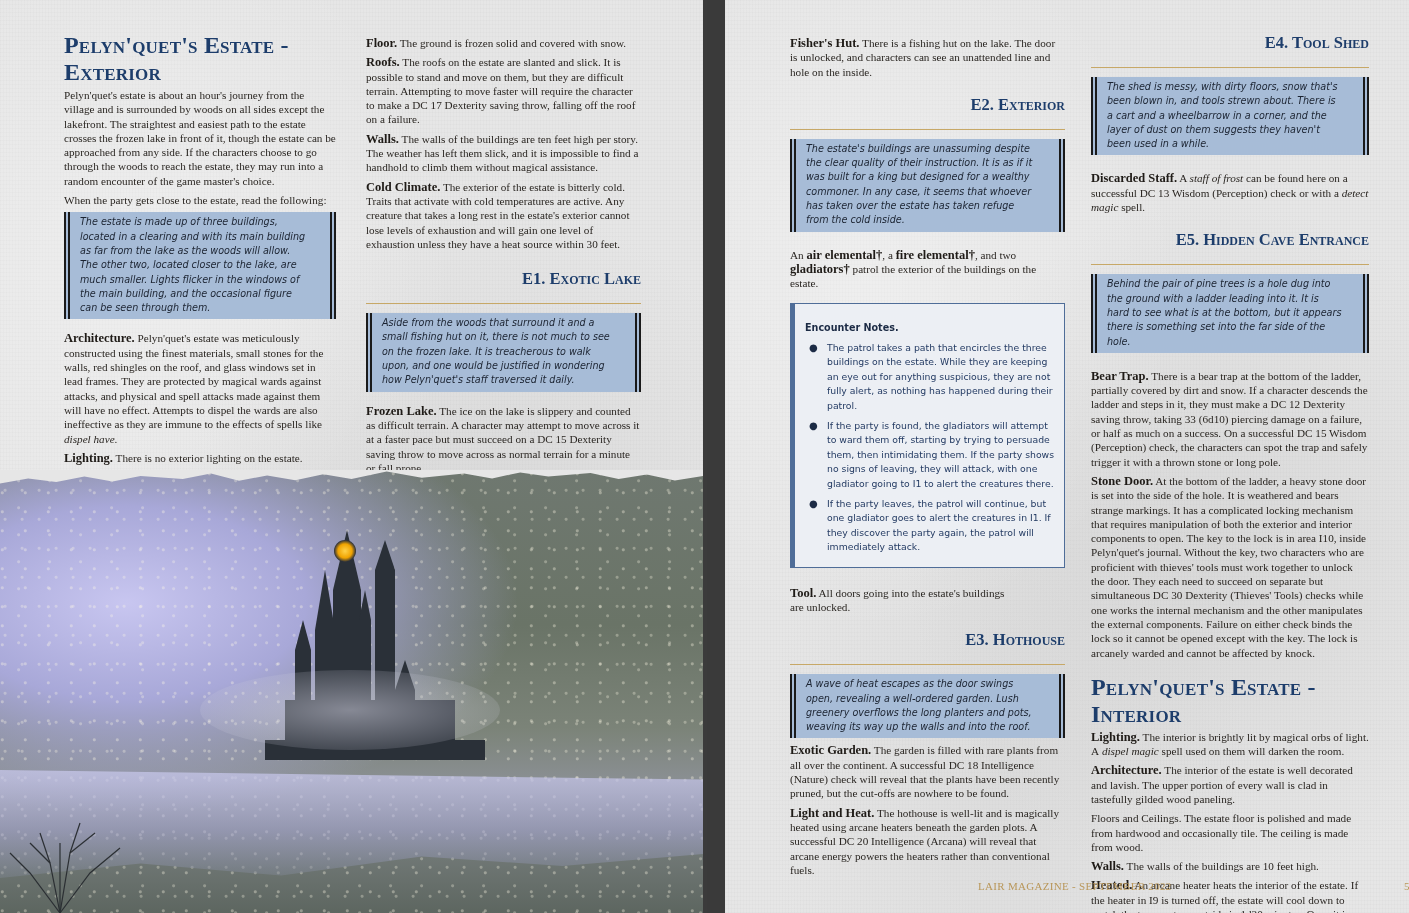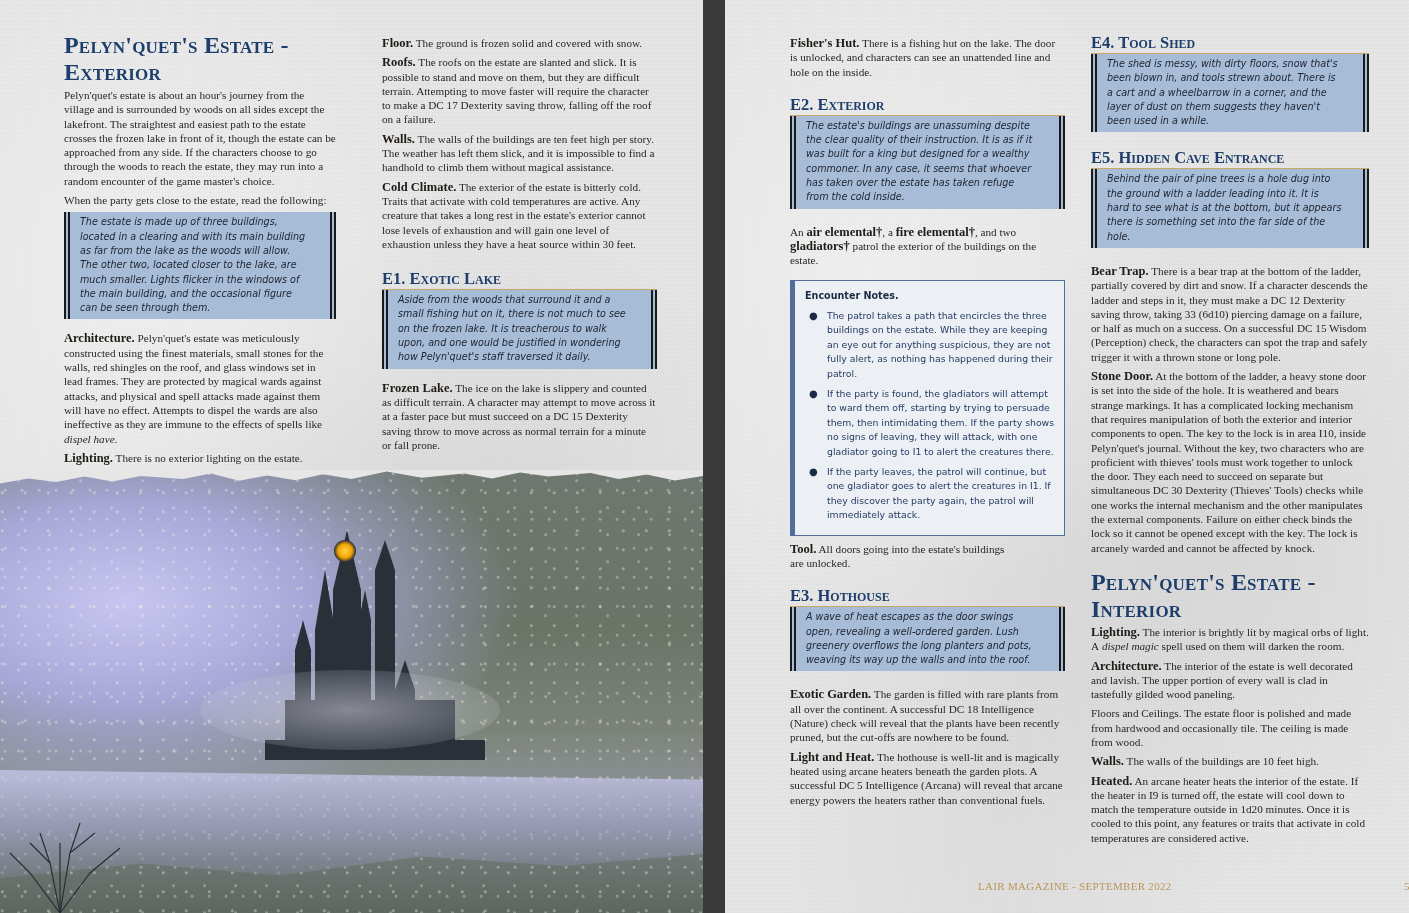--- a/index.html
+++ b/index.html
@@ -26,34 +26,34 @@
   em.spell { font-style: italic; }
 
   h1.big {
     font-family: "Liberation Serif", serif; font-weight: bold; color: #1d3d6b;
     font-size: 24px; line-height: 27px; font-variant: small-caps; letter-spacing: 0.2px;
     margin-bottom: 2px;
   }
   h2.sec {
     font-family: "Liberation Serif", serif; font-weight: bold; color: #1d3d6b;
     font-size: 16.5px; line-height: 19px; font-variant: small-caps;
-    border-bottom: 1.5px solid #c7a867; padding-bottom: 1px; margin-bottom: 0;
+    border-bottom: 1.5px solid #c7a867; padding-bottom: 15px; margin-bottom: 9px; text-align: right;
   }
 
   .readaloud {
     background: #a7bcd7; border-left: 5px double #1a1a1a; border-right: 5px double #1a1a1a;
     font-family: "DejaVu Sans", sans-serif; font-style: italic; font-size: 9.6px; line-height: 14.3px;
     color: #1b2331; padding: 3px 20px 4px 10px; margin-bottom: 12px;
     border-left-width: 6px; border-right-width: 6px;
   }
 
   .encounter {
     background: #eceff4; border: 1px solid #4f6d98; border-left: 5px solid #4f6d98;
     font-family: "DejaVu Sans", sans-serif; font-size: 9.3px; line-height: 14.4px; color: #243b63;
-    padding: 8px 8px 6px 10px; margin: 12px 0 6px 0;
+    padding: 17px 8px 6px 10px; margin: 12px 0 18px 0;
   }
   .encounter .enc-title { font-weight: bold; color: #1c2b45; margin-bottom: 6px; font-size: 9.6px; }
   .encounter ul { list-style: none; }
   .encounter li { position: relative; padding-left: 22px; margin-bottom: 6px; }
   .encounter li .bullet { position: absolute; left: 4px; top: 0; color: #1c2b45; font-size: 10px; }
 
   .art {
     position: absolute; left: 0; top: 470px; width: 703px; height: 443px; overflow: hidden;
     background:
       radial-gradient(ellipse at 18% 30%, #c8c6f0 0%, #a8a8d8 22%, rgba(130,140,150,0) 48%),
@@ -107,21 +107,21 @@
       <span class="lead">Architecture.</span>
       <span>Pelyn'quet's estate was meticulously constructed using the finest materials, small stones for the walls, red shingles on the roof, and glass windows set in lead frames. They are protected by magical wards against attacks, and physical and spell attacks made against them will have no effect. Attempts to dispel the wards are also ineffective as they are immune to the effects of spells like</span>
       <em class="spell">dispel have.</em>
     </p>
     <p>
       <span class="lead">Lighting.</span>
       <span>There is no exterior lighting on the estate.</span>
     </p>
   </div>
 
-  <div class="col" style="left:382px; top:36px; width:275px;">
+  <div class="col" style="left:366px; top:36px; width:275px;">
     <p>
       <span class="lead">Floor.</span>
       <span>The ground is frozen solid and covered with snow.</span>
     </p>
     <p>
       <span class="lead">Roofs.</span>
       <span>The roofs on the estate are slanted and slick. It is possible to stand and move on them, but they are difficult terrain. Attempting to move faster will require the character to make a DC 17 Dexterity saving throw, falling off the roof on a failure.</span>
     </p>
     <p>
       <span class="lead">Walls.</span>
@@ -197,34 +197,42 @@
         <li><span class="bullet">●</span><span>If the party is found, the gladiators will attempt to ward them off, starting by trying to persuade them, then intimidating them. If the party shows no signs of leaving, they will attack, with one gladiator going to I1 to alert the creatures there.</span></li>
         <li><span class="bullet">●</span><span>If the party leaves, the patrol will continue, but one gladiator goes to alert the creatures in I1. If they discover the party again, the patrol will immediately attack.</span></li>
       </ul>
     </div>
 
     <p style="margin-bottom:16px; padding-right:60px;">
       <span class="lead">Tool.</span>
       <span>All doors going into the estate's buildings are unlocked.</span>
     </p>
     <h2 class="sec">E3. Hothouse</h2>
-    <div class="readaloud" style="margin-bottom:16px;">A wave of heat escapes as the door swings open, revealing a well-ordered garden. Lush greenery overflows the long planters and pots, weaving its way up the walls and into the roof.</div>
+    <div class="readaloud" style="margin-bottom:5px;">A wave of heat escapes as the door swings open, revealing a well-ordered garden. Lush greenery overflows the long planters and pots, weaving its way up the walls and into the roof.</div>
     <p>
       <span class="lead">Exotic Garden.</span>
       <span>The garden is filled with rare plants from all over the continent. A successful DC 18 Intelligence (Nature) check will reveal that the plants have been recently pruned, but the cut-offs are nowhere to be found.</span>
     </p>
     <p>
       <span class="lead">Light and Heat.</span>
-      <span>The hothouse is well-lit and is magically heated using arcane heaters beneath the garden plots. A successful DC 5 Intelligence (Arcana) will reveal that arcane energy powers the heaters rather than conventional fuels.</span>
+      <span>The hothouse is well-lit and is magically heated using arcane heaters beneath the garden plots. A successful DC 20 Intelligence (Arcana) will reveal that arcane energy powers the heaters rather than conventional fuels.</span>
     </p>
   </div>
 
   <div class="col" style="left:366px; top:33px; width:278px;">
     <h2 class="sec">E4. Tool Shed</h2>
     <div class="readaloud" style="margin-bottom:16px;">The shed is messy, with dirty floors, snow that's been blown in, and tools strewn about. There is a cart and a wheelbarrow in a corner, and the layer of dust on them suggests they haven't been used in a while.</div>
+    <p style="margin-bottom:16px;">
+      <span class="lead">Discarded Staff.</span>
+      <span>A</span>
+      <em class="spell">staff of frost</em>
+      <span>can be found here on a successful DC 13 Wisdom (Perception) check or with a</span>
+      <em class="spell">detect magic</em>
+      <span>spell.</span>
+    </p>
     <h2 class="sec">E5. Hidden Cave Entrance</h2>
     <div class="readaloud" style="margin-bottom:16px;">Behind the pair of pine trees is a hole dug into the ground with a ladder leading into it. It is hard to see what is at the bottom, but it appears there is something set into the far side of the hole.</div>
     <p>
       <span class="lead">Bear Trap.</span>
       <span>There is a bear trap at the bottom of the ladder, partially covered by dirt and snow. If a character descends the ladder and steps in it, they must make a DC 12 Dexterity saving throw, taking 33 (6d10) piercing damage on a failure, or half as much on a success. On a successful DC 15 Wisdom (Perception) check, the characters can spot the trap and safely trigger it with a thrown stone or long pole.</span>
     </p>
     <p style="margin-bottom:14px;">
       <span class="lead">Stone Door.</span>
       <span>At the bottom of the ladder, a heavy stone door is set into the side of the hole. It is weathered and bears strange markings. It has a complicated locking mechanism that requires manipulation of both the exterior and interior components to open. The key to the lock is in area I10, inside Pelyn'quet's journal. Without the key, two characters who are proficient with thieves' tools must work together to unlock the door. They each need to succeed on separate but simultaneous DC 30 Dexterity (Thieves' Tools) checks while one works the internal mechanism and the other manipulates the external components. Failure on either check binds the lock so it cannot be opened except with the key. The lock is arcanely warded and cannot be affected by knock.</span>
     </p>

